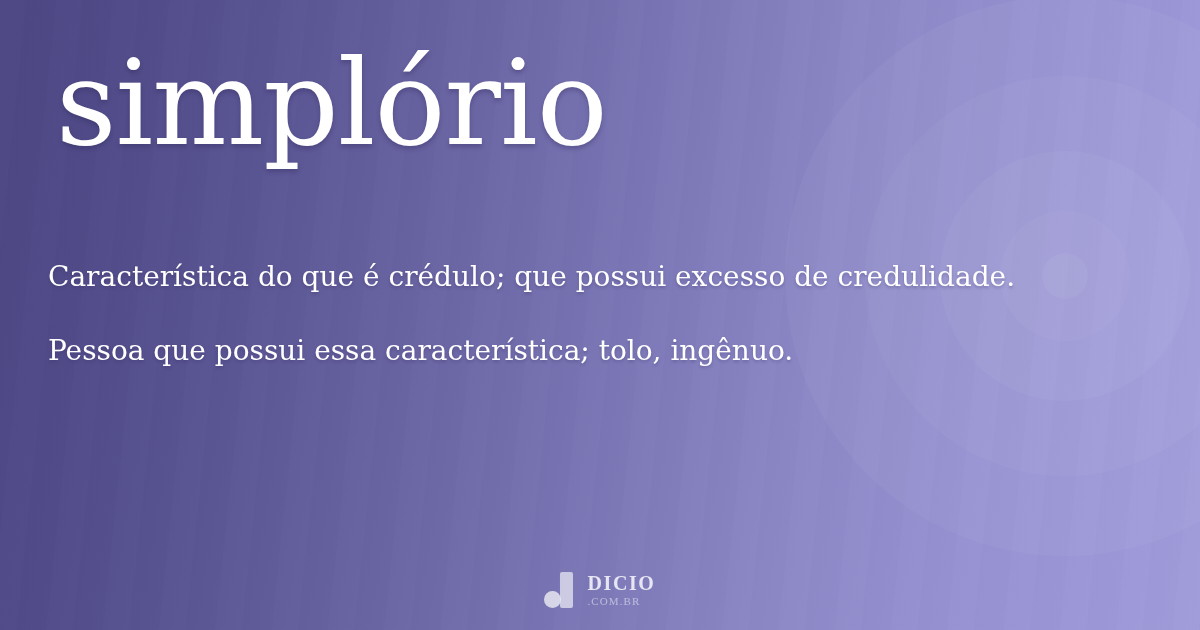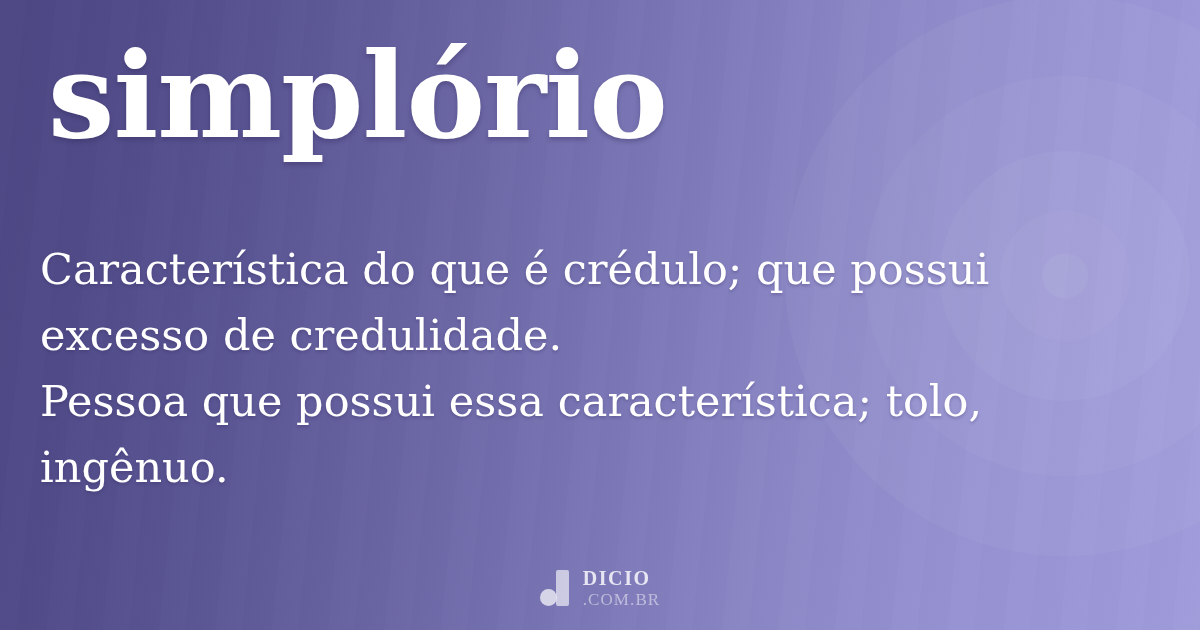--- a/index.html
+++ b/index.html
@@ -63,44 +63,44 @@
       rgba(255,255,255,0.012) 26px,
       rgba(0,0,0,0.012) 26px,
       rgba(0,0,0,0.012) 56px);
     opacity: 0.7;
   }
 
   .word {
     position: absolute;
     left: 40px;
     top: 18px;
-    margin: 8px;
+    margin: 16px;
     font-family: "DejaVu Serif", "Liberation Serif", serif;
-    font-weight: bold;
+    font-weight: normal;
     font-size: 118px;
     line-height: 1.18;
     letter-spacing: -1px;
     color: #ffffff;
     text-shadow: 0 3px 4px rgba(40,34,80,0.30);
     white-space: nowrap;
     text-align: center;
   }
 
   .definitions {
     position: absolute;
     left: 40px;
     top: 236px;
     width: 1000px;
   }
 
   .definition {
-    margin: 0;
+    margin: 8px;
     font-family: "DejaVu Serif", "Liberation Serif", serif;
     font-weight: normal;
-    font-size: 43px;
+    font-size: 28px;
     line-height: 66px;
     color: #ffffff;
     text-shadow: 0 2px 3px rgba(45,38,88,0.28);
   }
 
   
   .logo {
     position: absolute;
     z-index: 3;
     left: 0;
@@ -146,21 +146,21 @@
     font-family: Liberation Serif, serif;
   }
   .logo-name {
     font-size: 20px;
     font-weight: bold;
     letter-spacing: 1.6px;
     color: rgba(255,255,255,0.92);
   }
   .logo-tld {
     margin-top: 3px;
-    font-size: 17px;
+    font-size: 11px;
     font-weight: normal;
     letter-spacing: 1.1px;
     color: rgba(255,255,255,0.55);
   }
 </style>
 </head>
 <body>
 
 <div class="card">
 

